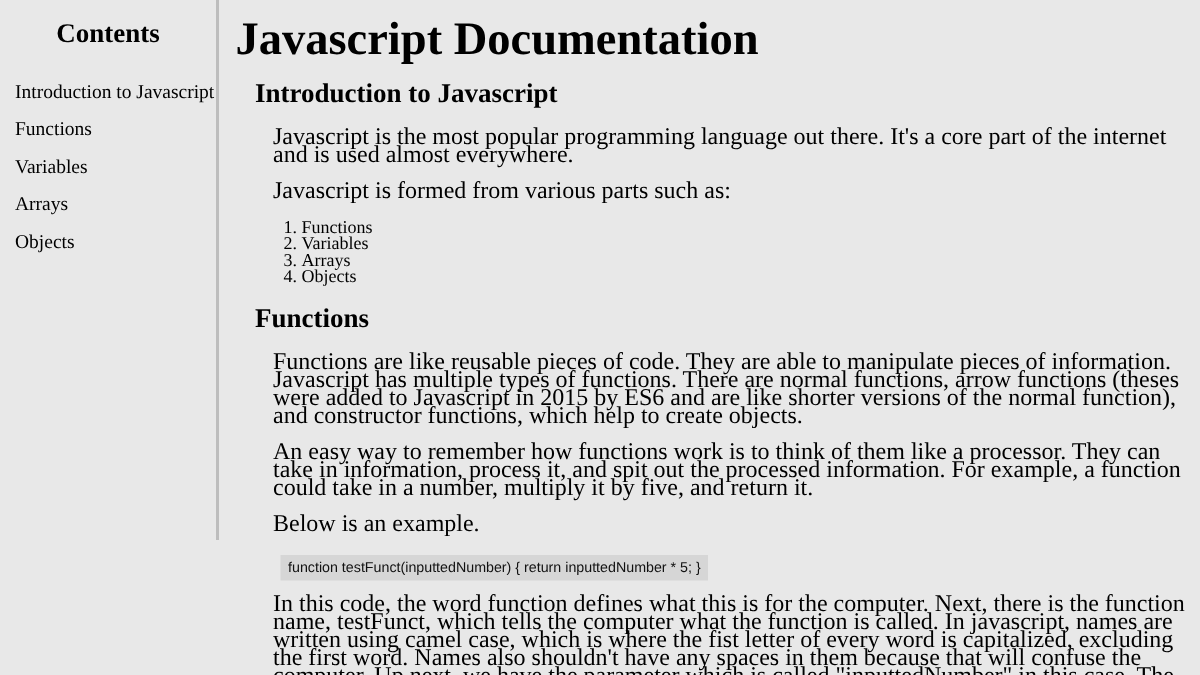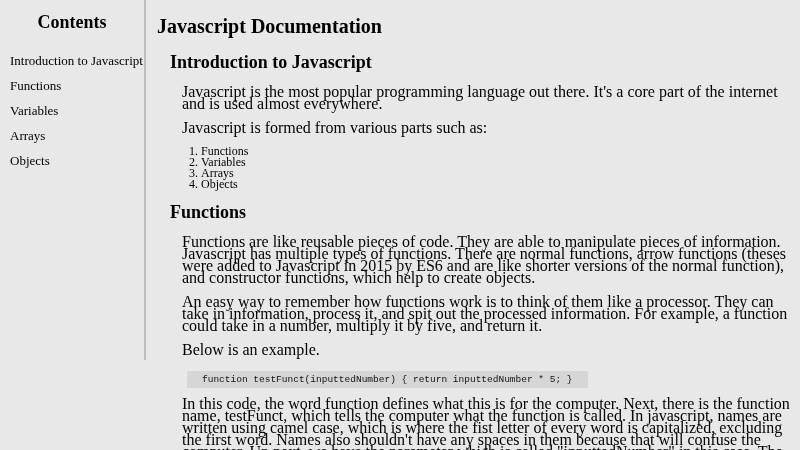--- a/index.html
+++ b/index.html
@@ -49,21 +49,21 @@
     }
     #main-doc {
       position: absolute;
       left: 157px;
       top: 0;
       width: 640px;
       height: 450px;
       overflow: hidden;
     }
     #main-doc h1.page-title {
-      font-size: 20px;
+      font-size: 31px;
       margin: 12px 0 0 0;
       height: 28px;
       line-height: 28px;
     }
     section.main-section {
       margin-left: 13px;
     }
     section.main-section header {
       font-size: 18px;
       font-weight: bold;
@@ -79,22 +79,22 @@
     section.main-section ol {
       margin: 0 0 10px 12px;
       padding-left: 19px;
       font-size: 12px;
       line-height: 11px;
     }
     section.main-section code.code-block {
       display: inline-block;
       margin: 0 0 10px 17px;
       background: #d6d6d6;
-      padding: 3px 15px;
-      font-family: Liberation Mono, monospace;
+      padding: 3px 5px;
+      font-family: Liberation Sans, sans-serif;
       font-size: 9.5px;
       line-height: 11px;
       color: #111;
     }
     .code-wrap { margin: 0; }
   </style>
 </head>
 <body>
 
 <nav id="navbar">

